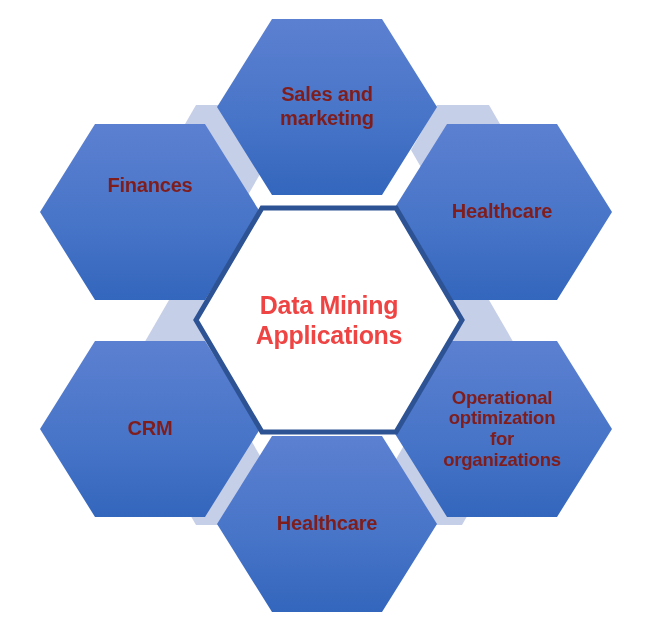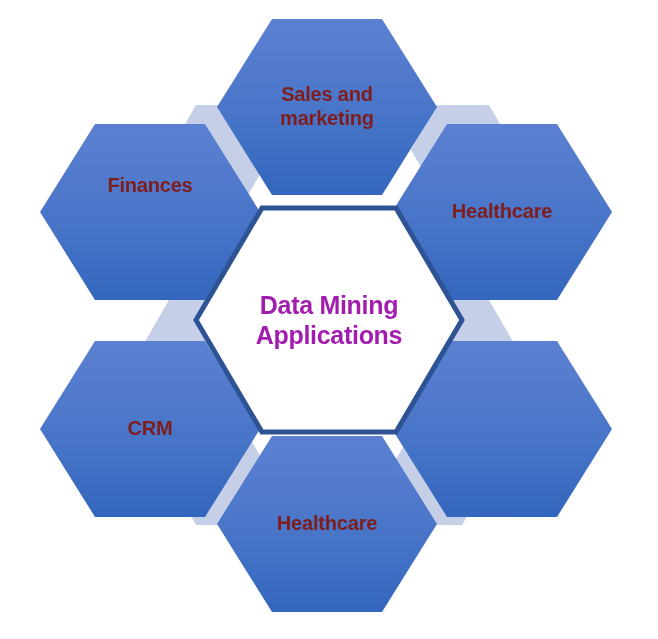--- a/index.html
+++ b/index.html
@@ -45,21 +45,21 @@
   .hex-label.small {
     font-size: 18.5px;
     line-height: 1.12;
   }
   #center-label {
     position: absolute;
     display: flex;
     align-items: center;
     justify-content: center;
     text-align: center;
-    color: #a21caf;
+    color: #ef4444;
     font-family: "Liberation Sans", sans-serif;
     font-weight: bold;
     font-size: 25px;
     line-height: 1.22;
     letter-spacing: -0.3px;
     white-space: pre-line;
     pointer-events: none;
   }
 </style>
 </head>
@@ -95,20 +95,24 @@
     </g>
 
     <polygon fill="#ffffff" stroke="#2e5395" stroke-width="5" stroke-linejoin="miter" points="262,208 396,208 462,320 396,432 262,432 196,320"></polygon>
   </svg>
 
   <div class="hex-label" style="left:232px; top:19px; width:190px; height:176px;">Sales and
 marketing</div>
 
   <div class="hex-label" style="left:407px; top:124px; width:190px; height:176px;">Healthcare</div>
 
+  <div class="hex-label small" style="left:404px; top:341px; width:196px; height:176px;">Operational
+optimization
+for
+organizations</div>
 
   <div class="hex-label" style="left:232px; top:436px; width:190px; height:176px;">Healthcare</div>
 
   <div class="hex-label" style="left:55px; top:341px; width:190px; height:176px;">CRM</div>
 
   <div class="hex-label" style="left:55px; top:124px; width:190px; height:124px;">Finances</div>
 
   <div id="center-label" style="left:206px; top:208px; width:246px; height:224px;">Data Mining
 Applications</div>
 

